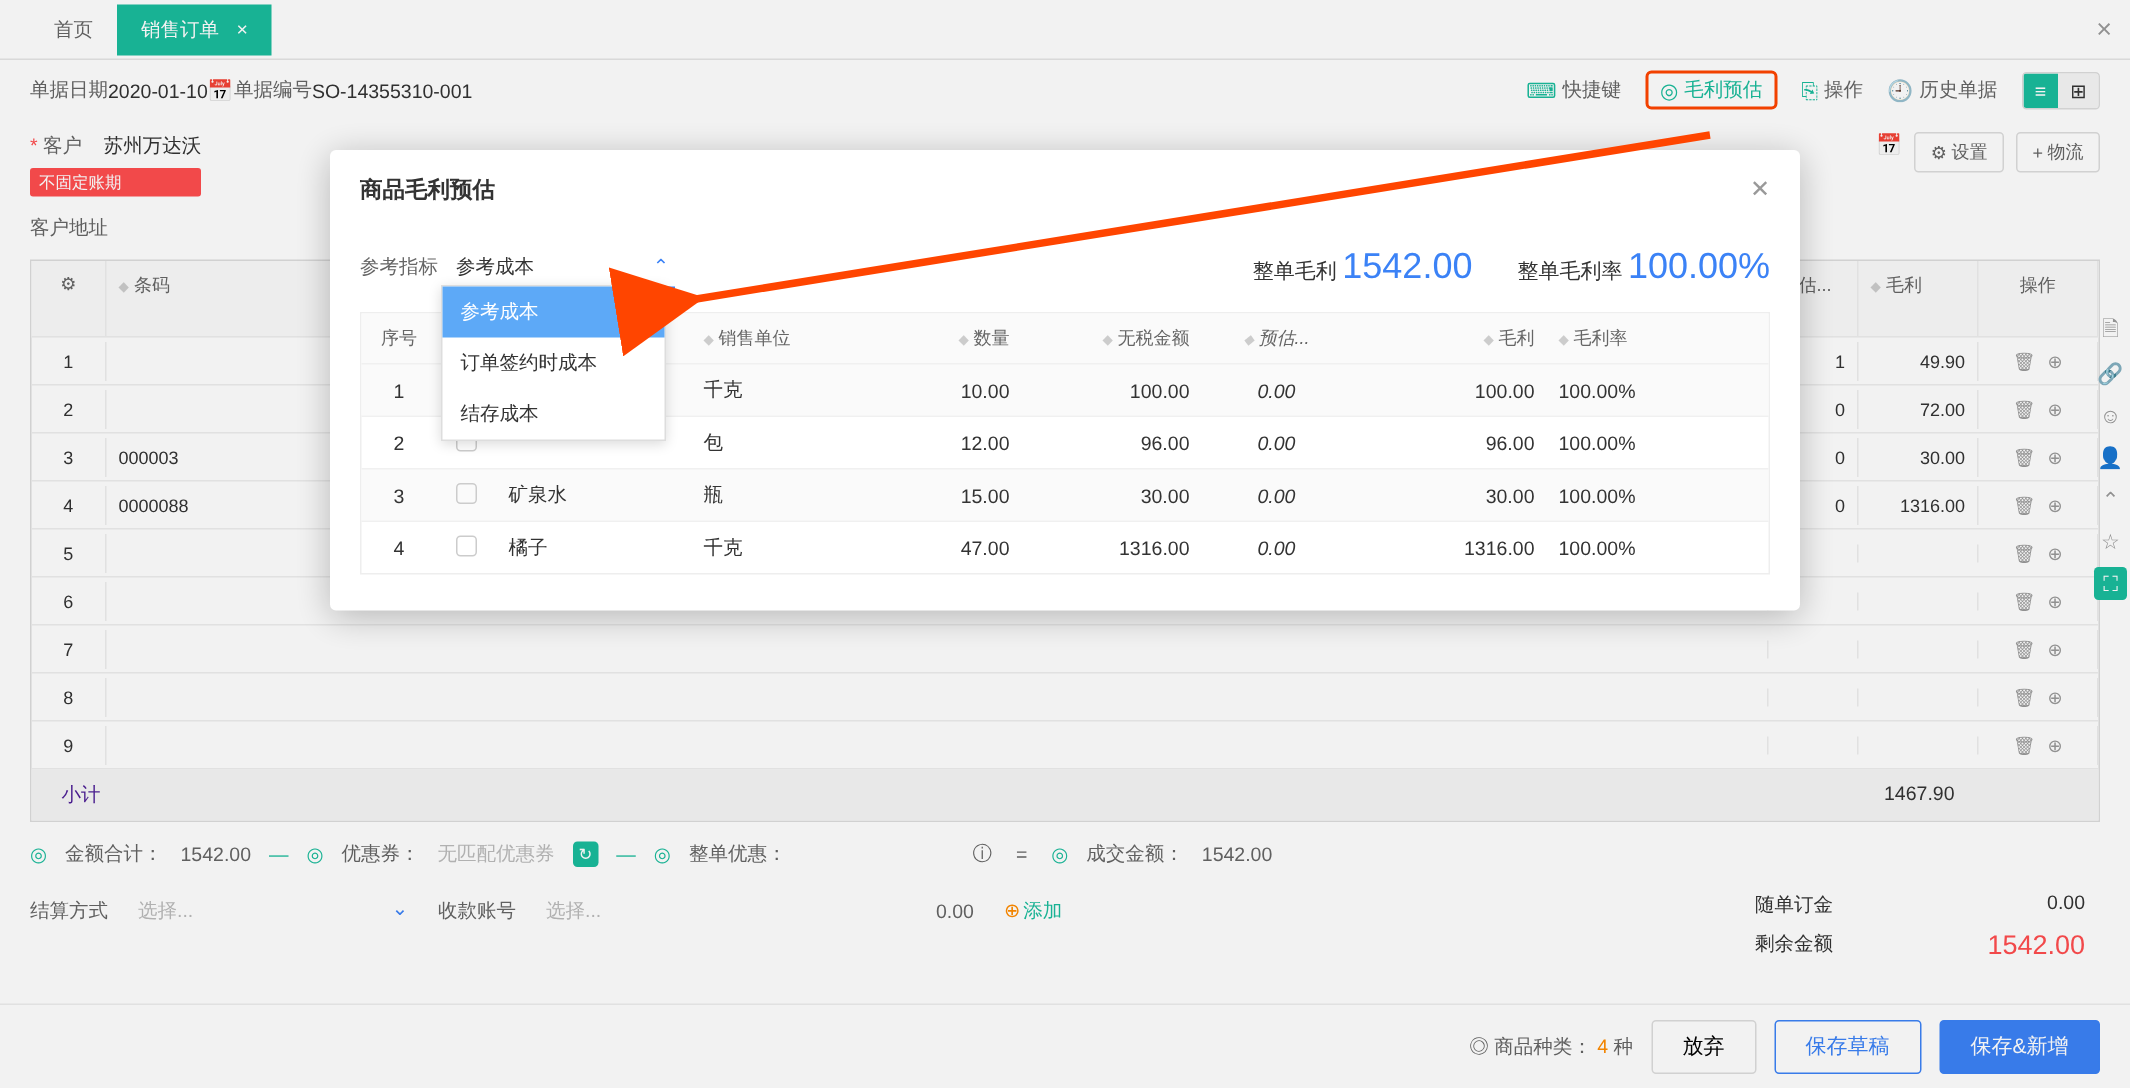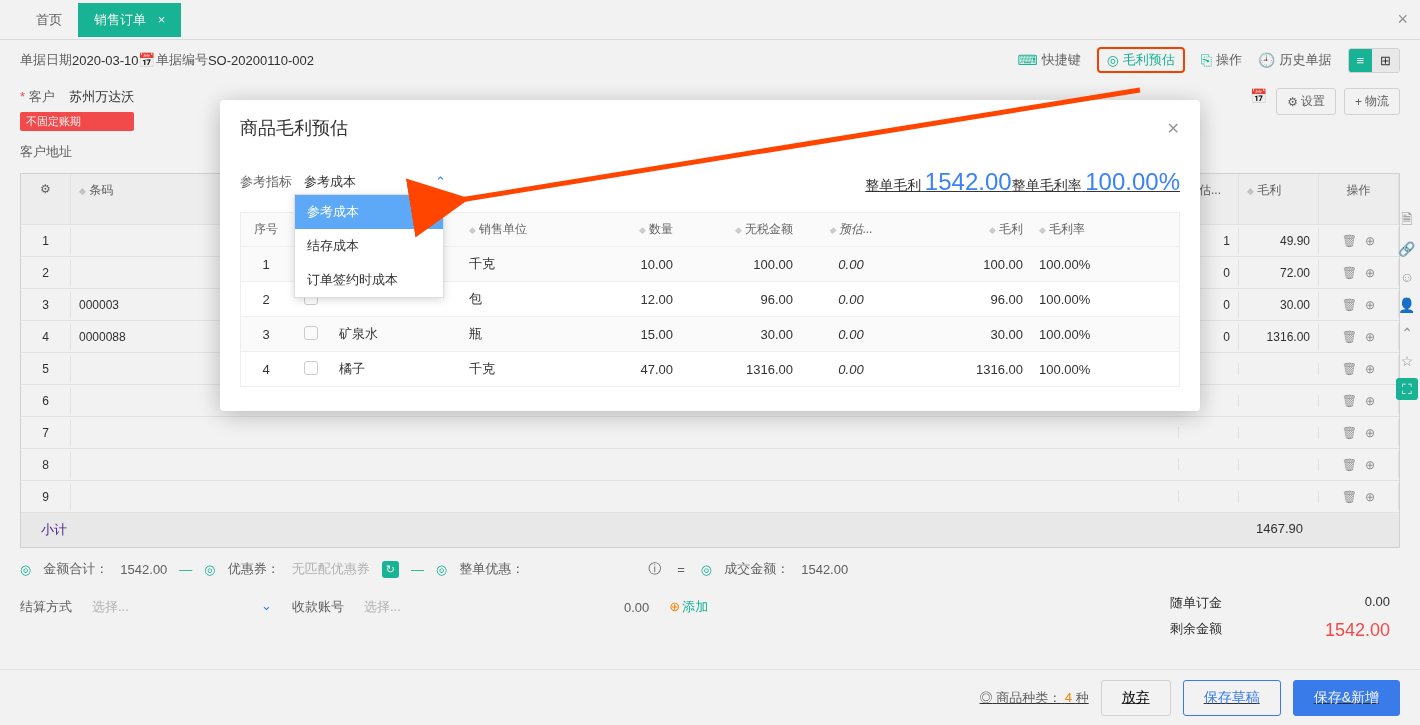--- a/index.html
+++ b/index.html
@@ -63,44 +63,44 @@
 .side-summary { position: absolute; right: 30px; bottom: 80px; width: 220px; font-size: 13px; }
 .side-summary .row { display: flex; justify-content: space-between; padding: 4px 0; }
 .side-summary .amt-red { color: #ff4d4f; font-size: 18px; }
 
 .pay-row { display: flex; align-items: center; padding: 8px 20px; gap: 20px; color: #666; font-size: 13px; }
 .select-like { color: #bbb; }
 .add-link { color: #1abc9c; }
 .add-link .plus { color: #ff8c00; margin-right: 2px; }
 
 
-.footer { position: absolute; bottom: 0; left: 0; right: 0; height: 56px; border-top: 1px solid #eee; display: flex; align-items: center; padding: 0 20px; gap: 12px; background: #fff; text-decoration: underline; }
+.footer { position: absolute; bottom: 0; left: 0; right: 0; height: 56px; border-top: 1px solid #eee; display: flex; align-items: center; padding: 0 20px; gap: 12px; background: #fff; }
 .footer .kinds { margin-left: auto; color: #666; }
 .footer-btn { padding: 8px 20px; border: 1px solid #ddd; border-radius: 3px; background: #fff; cursor: pointer; font-size: 14px; }
 .footer-btn.blue-outline { border-color: #3b82f6; color: #3b82f6; text-align: right; }
 .footer-btn.blue-fill { background: #3b82f6; color: #fff; border-color: #3b82f6; }
 
 
 .side-rail { position: absolute; right: 0; top: 210px; width: 26px; display: flex; flex-direction: column; gap: 6px; align-items: center; }
 .rail-icon { width: 22px; height: 22px; display: flex; align-items: center; justify-content: center; color: #999; cursor: pointer; font-size: 14px; }
 .rail-icon.green { background: #1abc9c; color: #fff; border-radius: 3px; }
 
 
 .modal-mask { position: fixed; inset: 0; background: rgba(0,0,0,0.05); display: flex; align-items: flex-start; justify-content: center; padding-top: 100px; }
 .modal { width: 980px; background: #fff; border-radius: 4px; box-shadow: 0 4px 24px rgba(0,0,0,0.25); }
 .modal-head { display: flex; align-items: center; padding: 16px 20px; }
-.modal-head .title { font-size: 18px; font-weight: 400; }
+.modal-head .title { font-size: 15px; font-weight: 700; }
 .modal-head .close { margin-left: auto; font-size: 16px; color: #999; cursor: pointer; }
 .modal-body { padding: 0 20px 24px 20px; }
 
 .indicator-row { display: flex; align-items: center; padding: 12px 0 16px 0; position: relative; }
 .indicator-label { color: #666; margin-right: 8px; }
 .indicator-select { width: 150px; border: none; border-bottom: 1px solid #3b82f6; padding: 4px; display: flex; justify-content: space-between; align-items: center; color: #333; cursor: pointer; }
 .indicator-select .chev { color: #3b82f6; }
-.summary-right { margin-left: auto; display: flex; align-items: baseline; text-decoration: underline; }
+.summary-right { margin-left: auto; display: flex; gap: 30px; align-items: baseline; }
 .summary-right .lbl { color: #333; font-size: 14px; }
 .summary-right .big { color: #3b82f6; font-size: 24px; }
 
 
 .dropdown { position: absolute; top: 38px; left: 54px; width: 150px; background: #fff; border: 1px solid #ddd; box-shadow: 0 2px 8px rgba(0,0,0,0.15); z-index: 10; }
 .dd-item { padding: 8px 12px; cursor: pointer; font-size: 13px; }
 .dd-item.sel { background: #5da9f7; color: #fff; }
 
 
 .m-table { width: 100%; border: 1px solid #eee; }
@@ -131,24 +131,24 @@
   <div class="top-tab">首页</div>
   <div class="top-tab active">
     <span>销售订单</span>
     <span class="close-x">×</span>
   </div>
   <span class="top-close">×</span>
 </div>
 
 <div class="header-bar">
   <span class="label-gray">单据日期</span>
-  <span class="value-dark">2020-03-10</span>
+  <span class="value-dark">2020-01-10</span>
   <span class="date-icon">📅</span>
   <span class="label-gray">单据编号</span>
-  <span class="value-dark">SO-20200110-002</span>
+  <span class="value-dark">SO-14355310-001</span>
   <div class="tool-group">
     <span class="tool-link">
         <span class="mini-icon">⌨</span>
         <span>快捷键</span>
       </span>
     <span class="tool-link highlight">
         <span class="mini-icon">◎</span>
         <span>毛利预估</span>
       </span>
     <span class="tool-link">
@@ -372,22 +372,22 @@
     </div>
     <div class="modal-body">
       <div class="indicator-row">
         <span class="indicator-label">参考指标</span>
         <div class="indicator-select">
           <span>参考成本</span>
           <span class="chev">⌃</span>
         </div>
         <div class="dropdown">
           <div class="dd-item sel">参考成本</div>
+          <div class="dd-item">订单签约时成本</div>
           <div class="dd-item">结存成本</div>
-          <div class="dd-item">订单签约时成本</div>
         </div>
         <div class="summary-right">
           <span><span class="lbl">整单毛利</span> <span class="big">1542.00</span></span>
           <span><span class="lbl">整单毛利率</span> <span class="big">100.00%</span></span>
         </div>
       </div>
 
       <div class="m-table">
         <div class="m-thead">
           <div class="m-th w-seq">序号</div>

